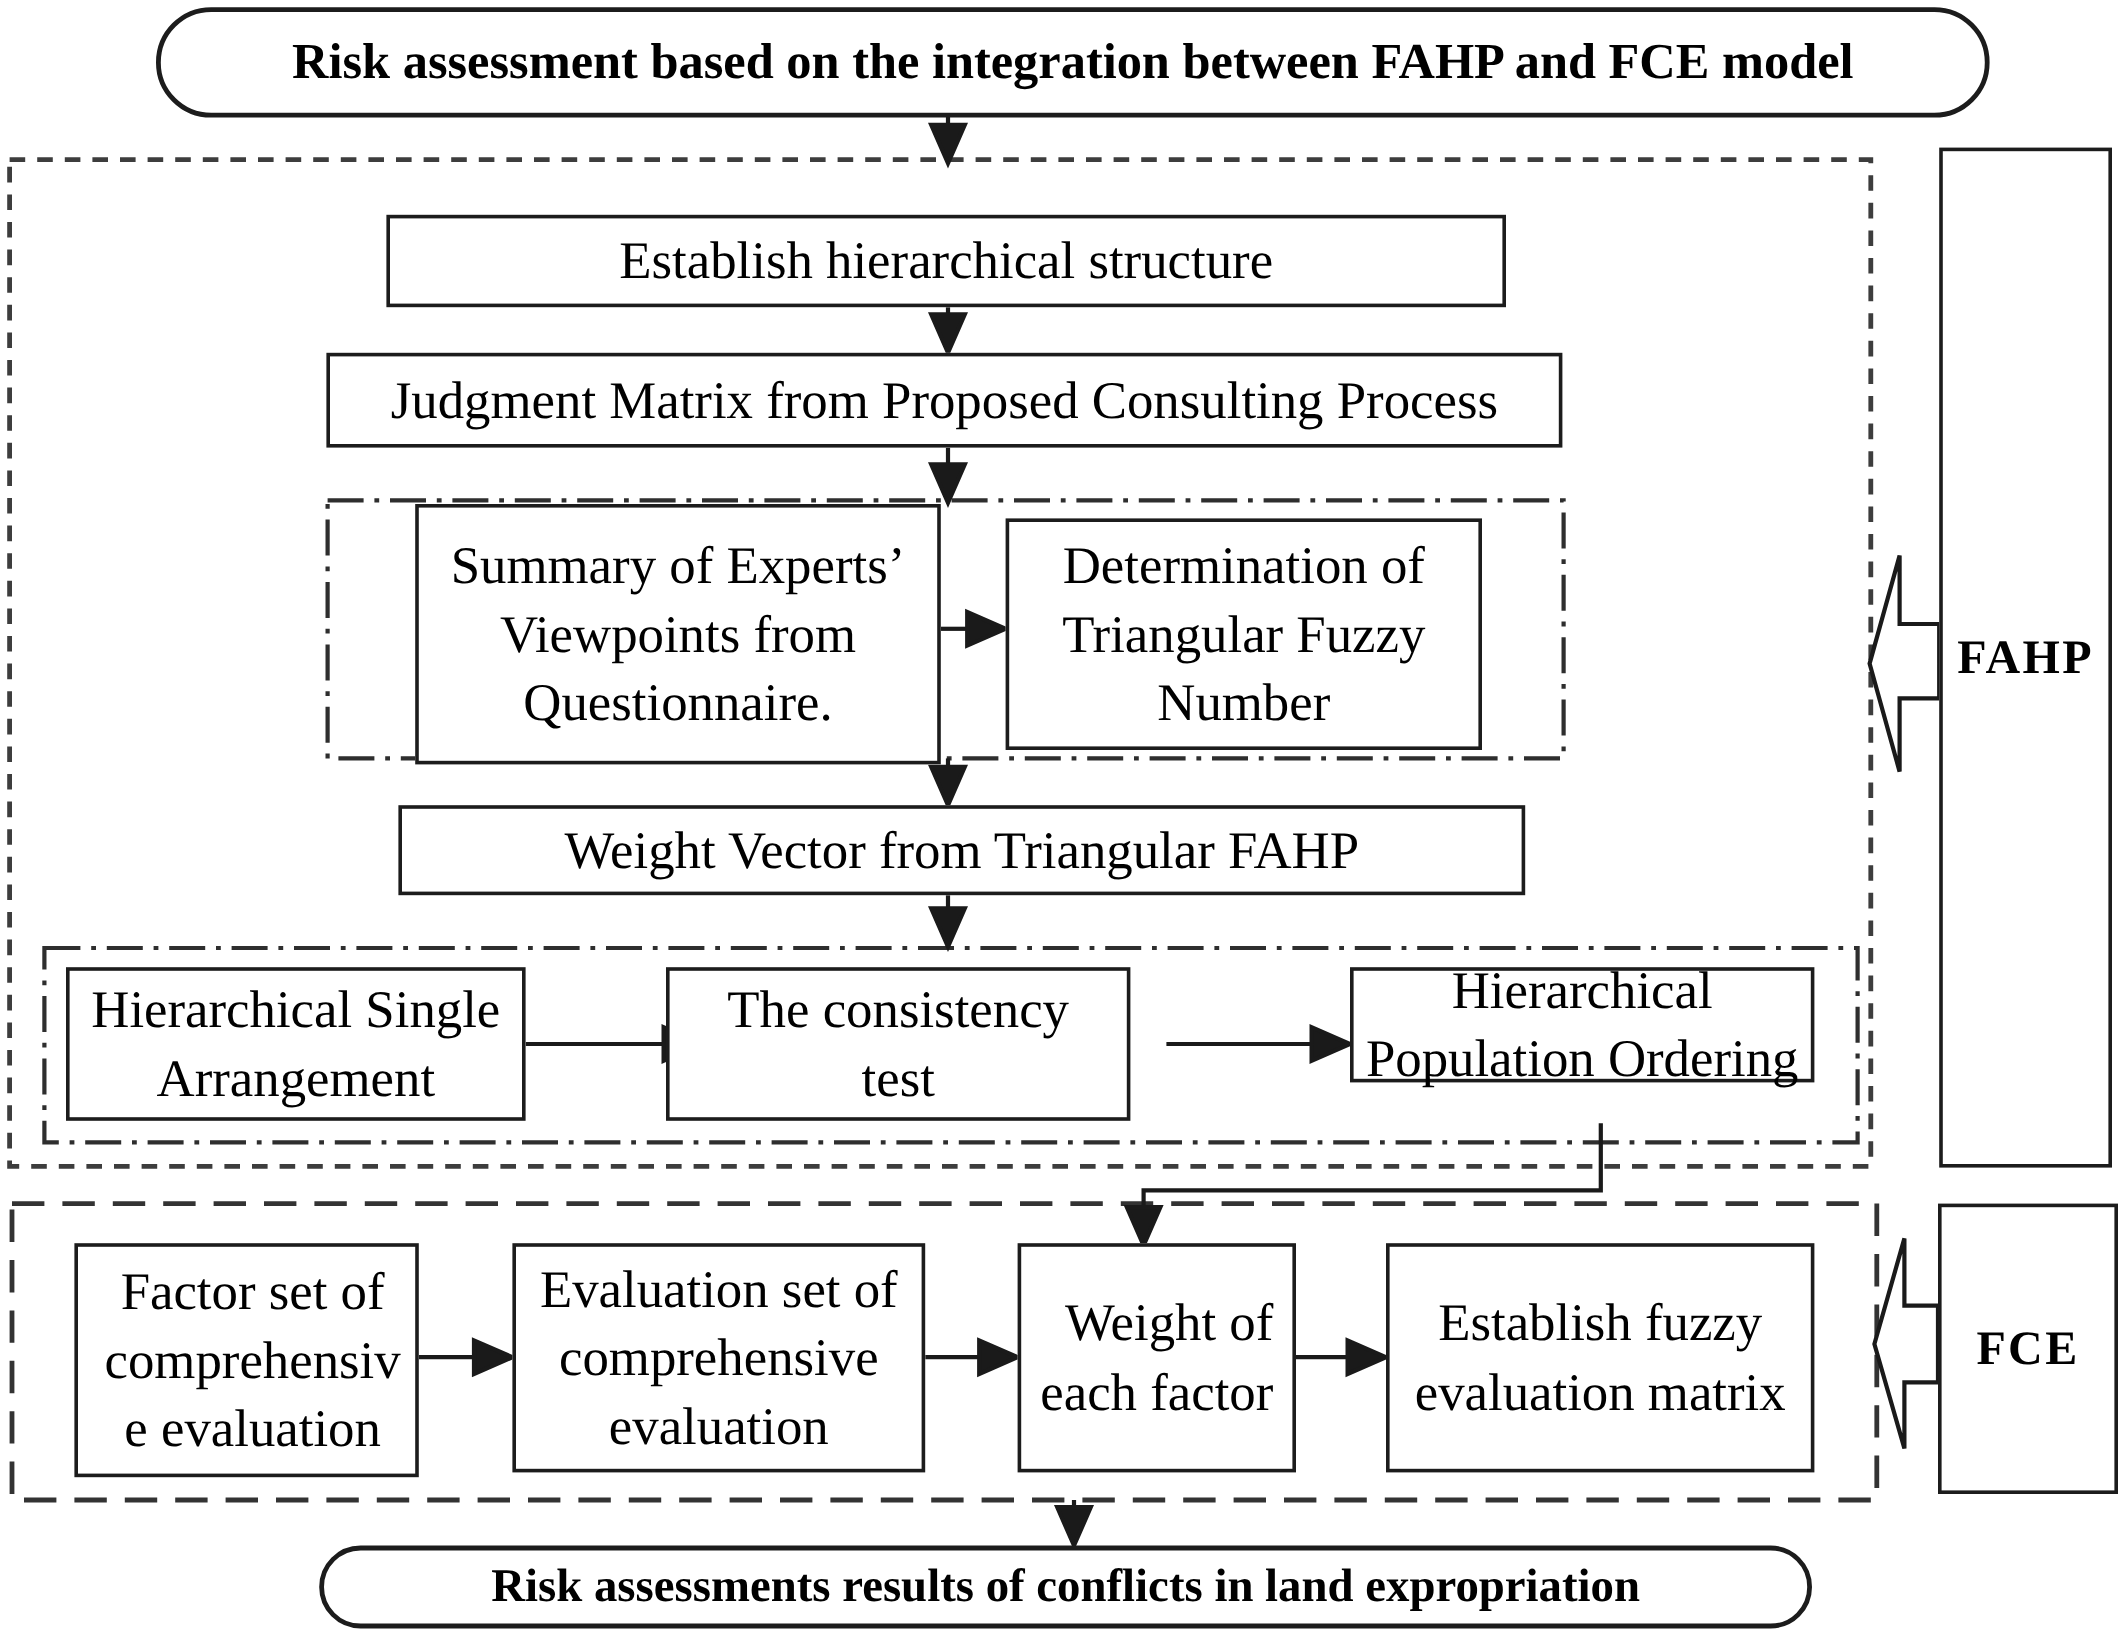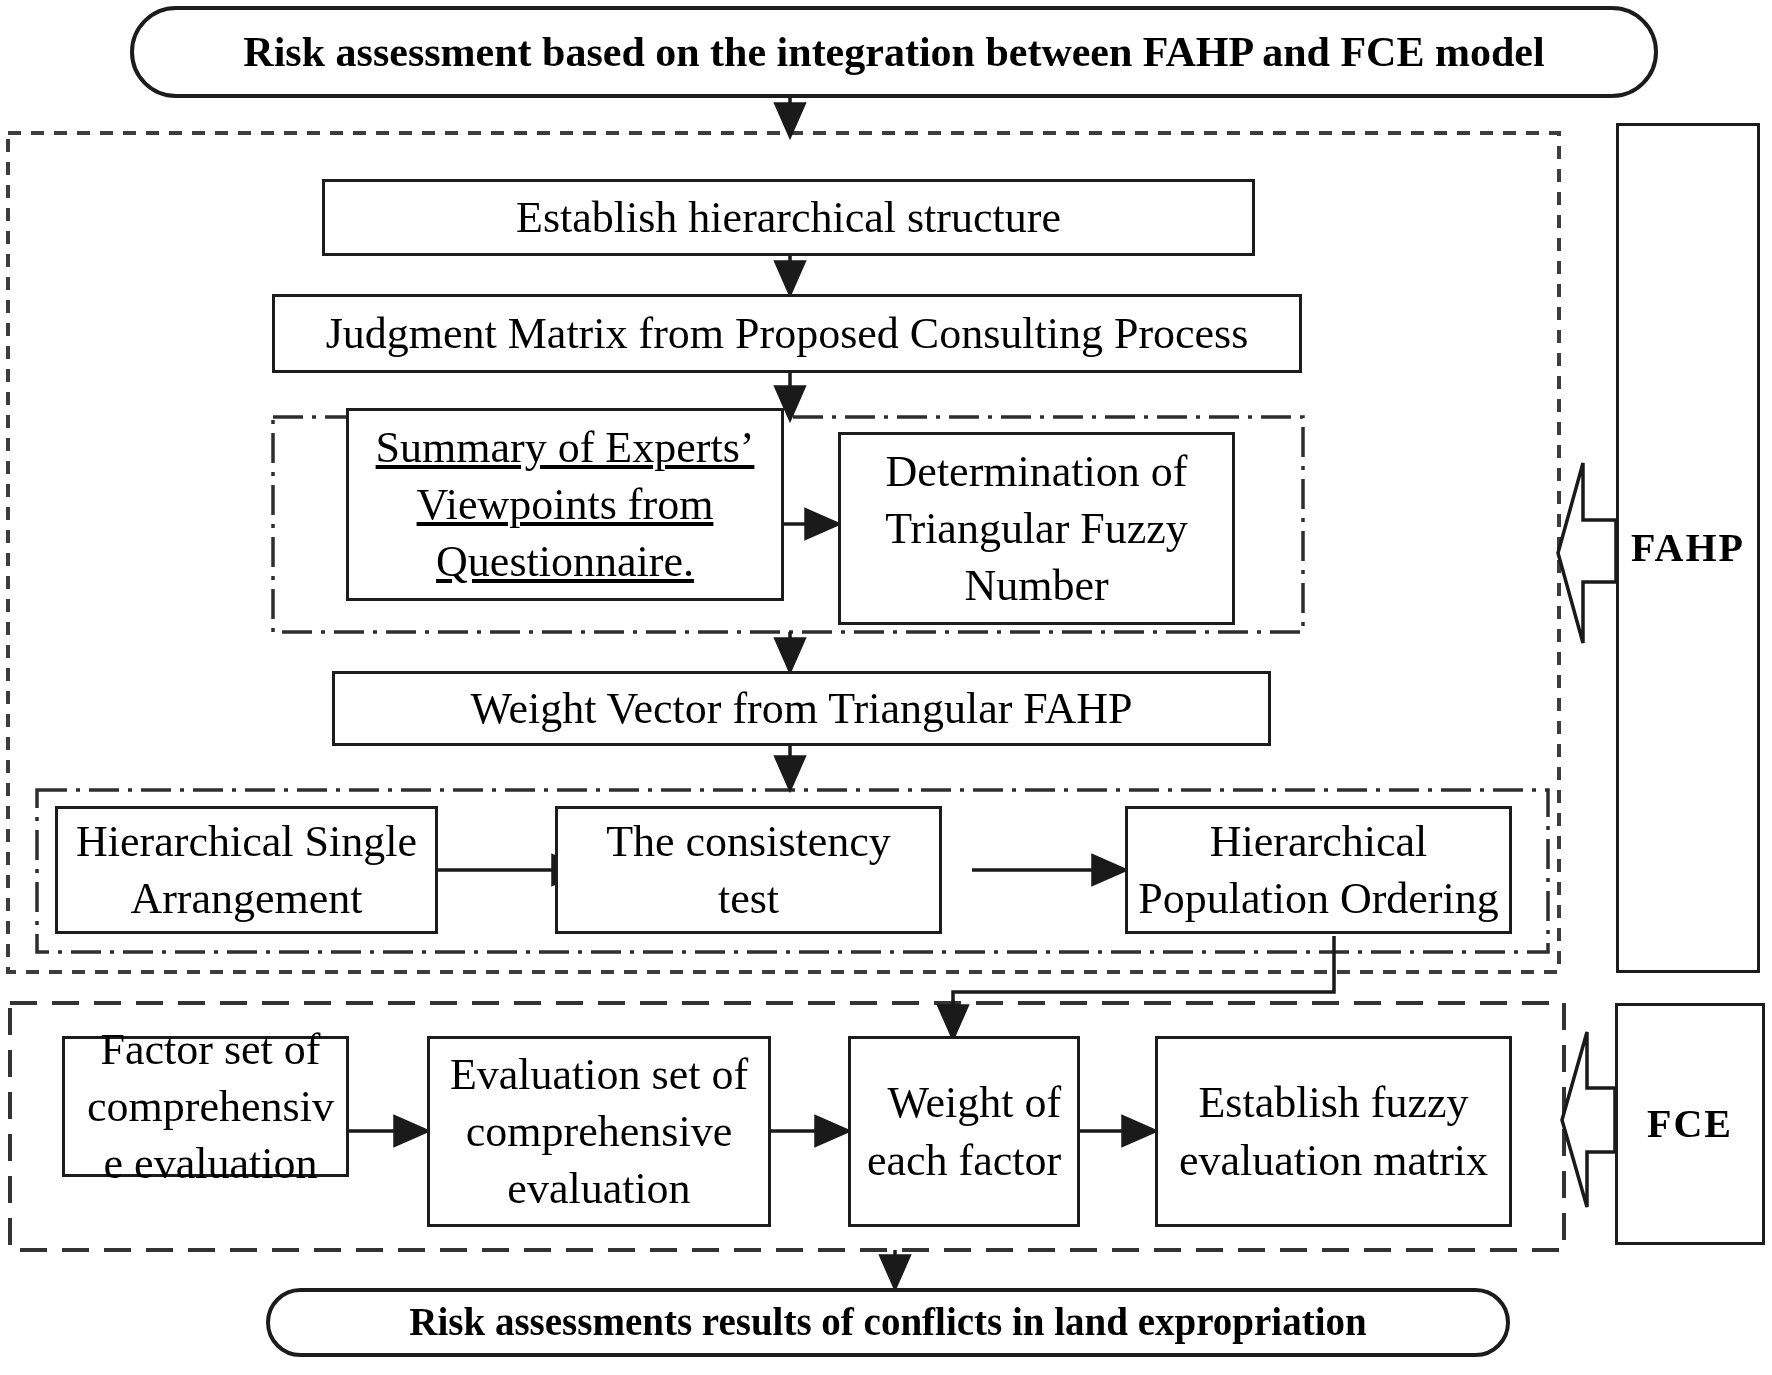--- a/index.html
+++ b/index.html
@@ -107,42 +107,42 @@
     <polygon points="1558,553 1583,463 1583,520 1616,520 1616,582 1583,582 1583,643" fill="#ffffff" stroke="#1a1a1a" stroke-width="3.5"></polygon>
     <polygon points="1562,1120 1587,1032 1587,1088 1615,1088 1615,1152 1587,1152 1587,1207" fill="#ffffff" stroke="#1a1a1a" stroke-width="3.5"></polygon>
   </svg>
 
   <div class="node" style="left:322px;top:179px;width:933px;height:77px;">Establish hierarchical structure</div>
 
   <div class="node stadium title-stadium" style="left:130px;top:6px;width:1528px;height:92px;">Risk assessment based on the integration between FAHP and FCE model</div>
 
   <div class="node" style="left:272px;top:294px;width:1030px;height:79px;">Judgment Matrix from Proposed Consulting Process</div>
 
-  <div class="node" style="left:346px;top:408px;width:438px;height:193px;text-decoration:underline;">Summary of Experts’
+  <div class="node" style="left:346px;top:420px;width:438px;height:217px;">Summary of Experts’
 Viewpoints from
 Questionnaire.</div>
 
   <div class="node" style="left:838px;top:432px;width:397px;height:193px;">Determination of
 Triangular Fuzzy
 Number</div>
 
   <div class="node" style="left:55px;top:806px;width:383px;height:128px;">Hierarchical Single
 Arrangement</div>
 
   <div class="node" style="left:332px;top:671px;width:939px;height:75px;">Weight Vector from Triangular FAHP</div>
 
   <div class="node" style="left:555px;top:806px;width:387px;height:128px;">The consistency
 test</div>
 
-  <div class="node" style="left:1125px;top:806px;width:387px;height:128px;">Hierarchical
+  <div class="node" style="left:1125px;top:806px;width:387px;height:96px;">Hierarchical
 Population Ordering</div>
 
   <div class="node sidebox" style="left:1616px;top:123px;width:144px;height:850px;">FAHP</div>
 
-  <div class="node" style="left:62px;top:1036px;width:287px;height:141px;padding-left:20px;">Factor set of
+  <div class="node" style="left:62px;top:1036px;width:287px;height:195px;padding-left:20px;">Factor set of
 comprehensiv
 e evaluation</div>
 
   <div class="node" style="left:427px;top:1036px;width:344px;height:191px;">Evaluation set of
 comprehensive
 evaluation</div>
 
   <div class="node" style="left:848px;top:1036px;width:232px;height:191px;text-align:right;">Weight of
 each factor</div>
 

